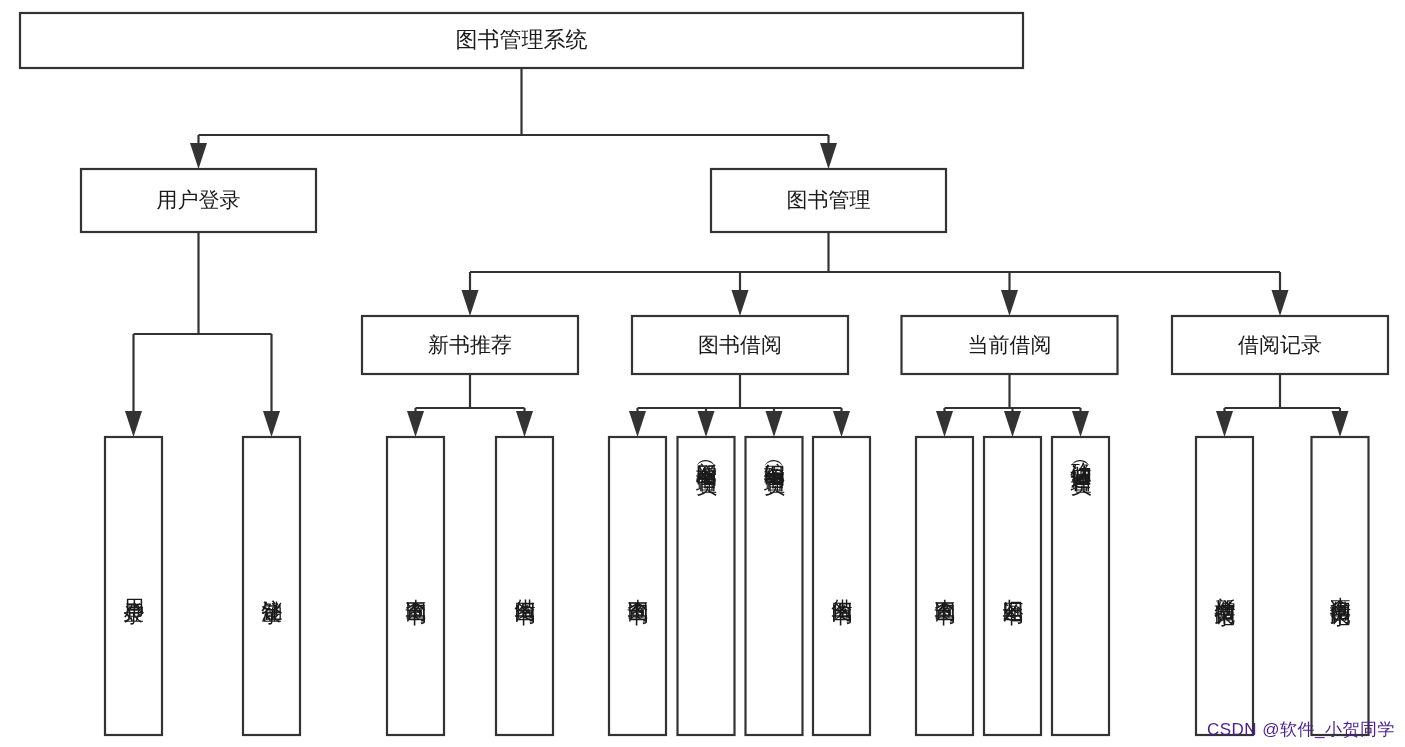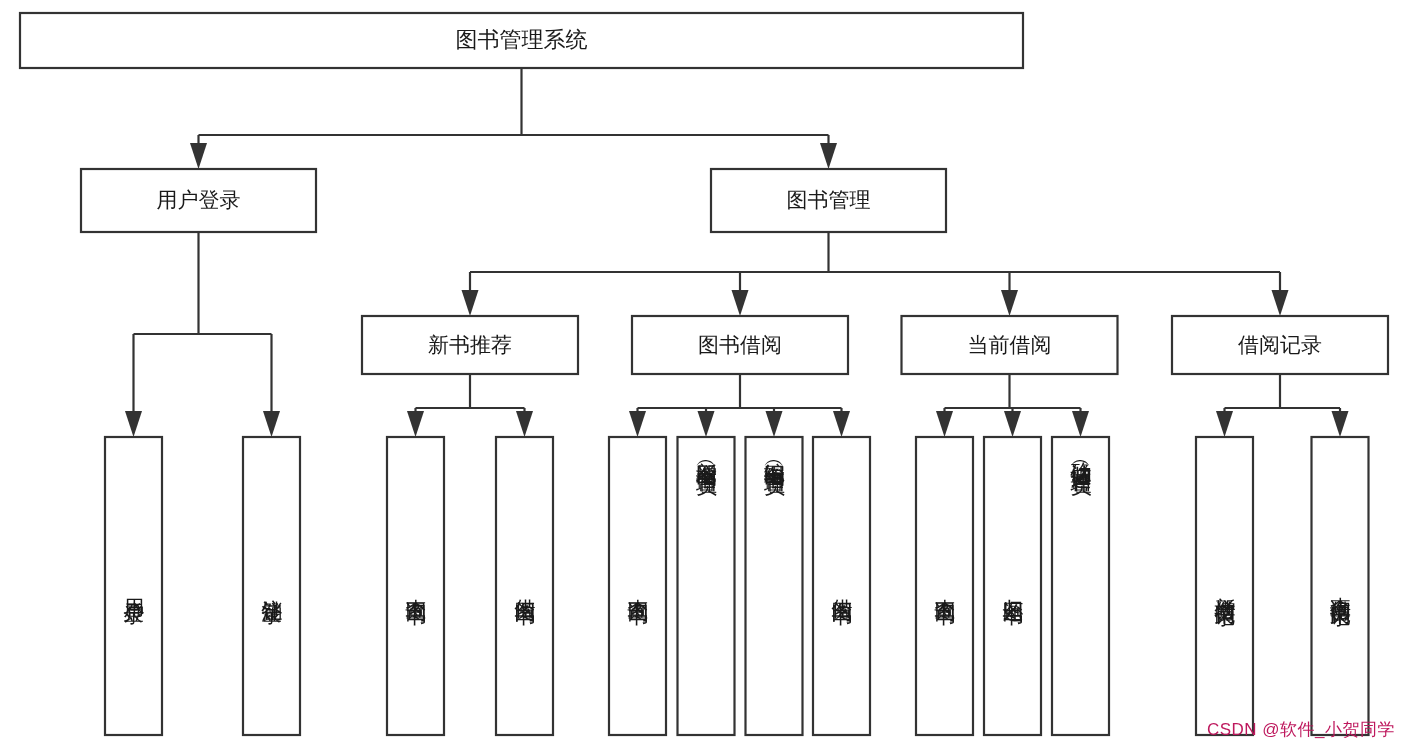--- a/index.html
+++ b/index.html
@@ -74,21 +74,21 @@
     color: #1a1a1a;
     text-align: center;
     white-space: nowrap;
   }
   .watermark {
     position: absolute;
     right: 10px;
     bottom: 6px;
     font-family: "Liberation Sans", "DejaVu Sans", sans-serif;
     font-size: 17px;
-    color: #be185d;
+    color: #4c1d95;
     letter-spacing: 0.5px;
     user-select: none;
   }
 </style>
 </head>
 <body>
 
 <div id="diagram-root">
 
   <svg id="flow-svg" viewBox="0 0 1405 747">

